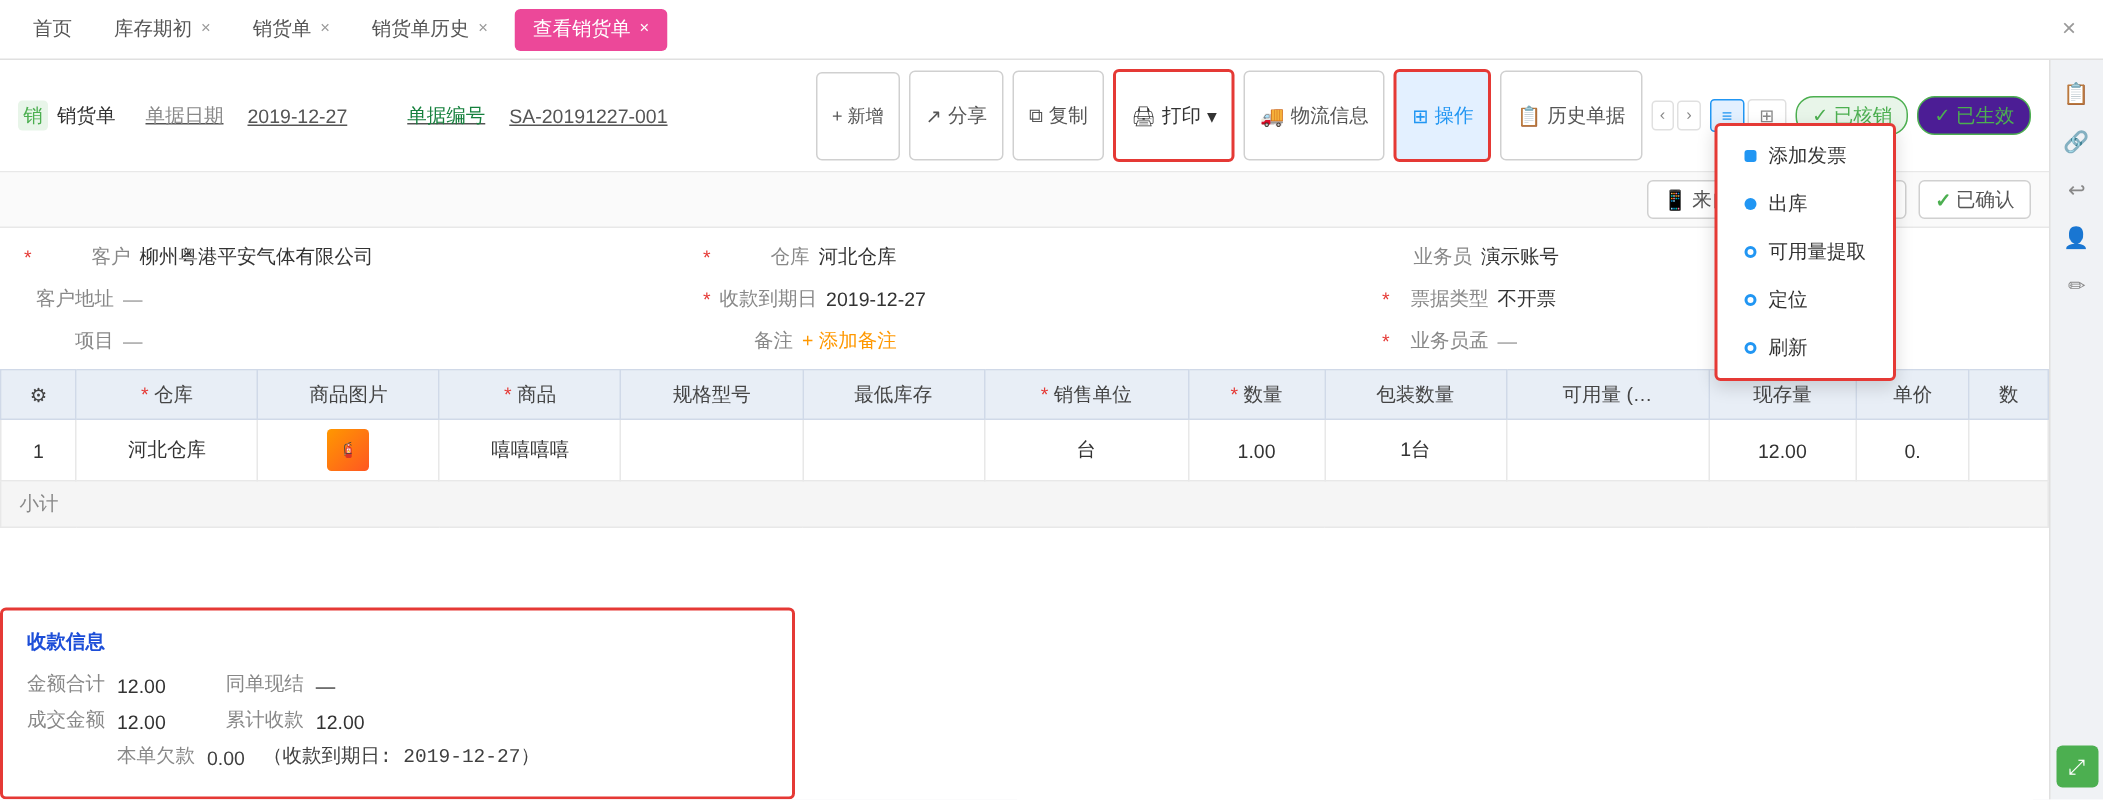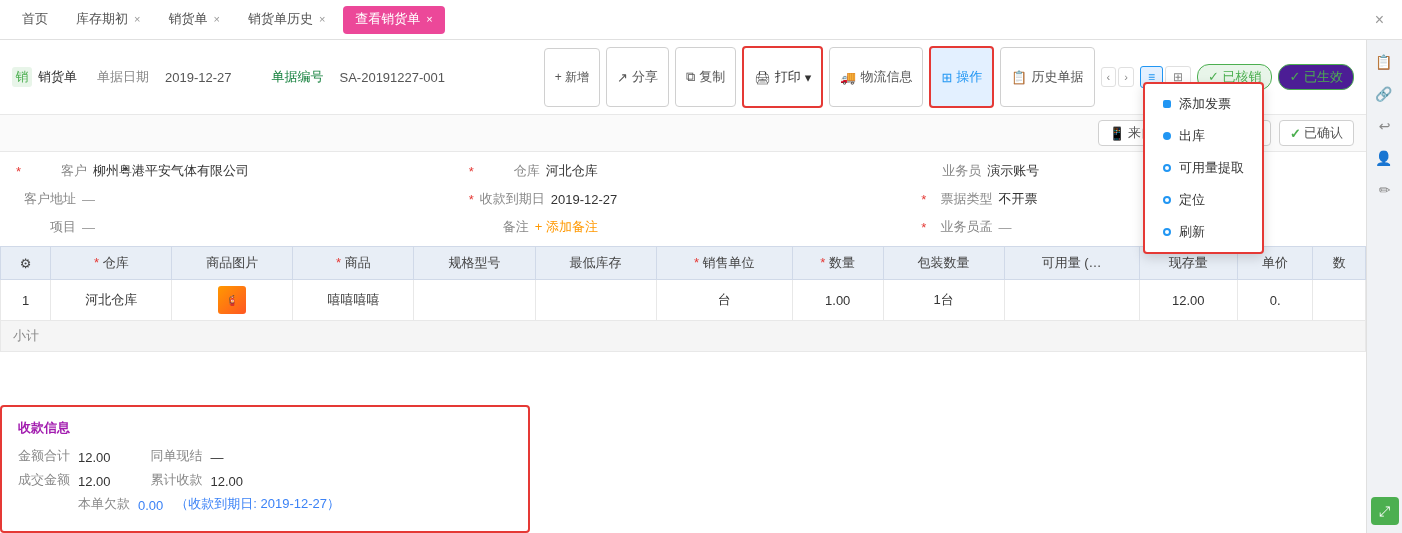--- a/index.html
+++ b/index.html
@@ -90,20 +90,21 @@
       justify-content: center;
       color: #4caf50;
       font-size: 11px;
     }
     .meta-info {
       display: flex;
       align-items: center;
       gap: 16px;
       color: #555;
       margin-right: auto;
+      text-decoration: underline;
     }
     .toolbar-actions {
       display: flex;
       align-items: center;
       gap: 6px;
       position: relative;
     }
     .btn {
       display: flex;
       align-items: center;
@@ -260,35 +261,35 @@
       background: #fff;
       margin: 0;
       width: 530px;
       position: absolute;
       bottom: 0;
       left: 0;
     }
     .footer-title {
       font-weight: bold;
       margin-bottom: 10px;
-      color: #a21caf;
+      color: #1d4ed8;
     }
     .footer-row {
       display: flex;
       gap: 40px;
       margin-bottom: 6px;
     }
     .footer-item {
       display: flex;
       align-items: flex-end;
       gap: 8px;
     }
     .footer-item-label { color: #888; }
     .footer-item-value { color: #333; }
-    .footer-item-value.red { color: #3b82f6; }
+    .footer-item-value.red { color: #404040; }
 
     
     .right-sidebar {
       width: 36px;
       background: #f0f2f5;
       border-left: 1px solid #e0e0e0;
       display: flex;
       flex-direction: column;
       align-items: center;
       padding: 8px 0;
@@ -617,21 +618,21 @@
           <div class="footer-item">
             <span class="footer-item-label">累计收款</span>
             <span class="footer-item-value">12.00</span>
           </div>
         </div>
         <div class="footer-row">
           <div class="footer-item">
             <span style="display:inline-block; width:52px;"></span>
             <span class="footer-item-label">本单欠款</span>
             <span class="footer-item-value red">0.00</span>
-            <span class="footer-item-value red" style="margin-left:4px;">（收款到期日: 2019-12-27）</span>
+            <span class="footer-item-value red" style="margin-left:4px;font-family:Liberation Mono, monospace;">（收款到期日: 2019-12-27）</span>
           </div>
         </div>
       </div>
     </div>
   </div>
 
   <div class="right-sidebar">
     <div class="sidebar-icon">📋</div>
     <div class="sidebar-icon">🔗</div>
     <div class="sidebar-icon">↩</div>

